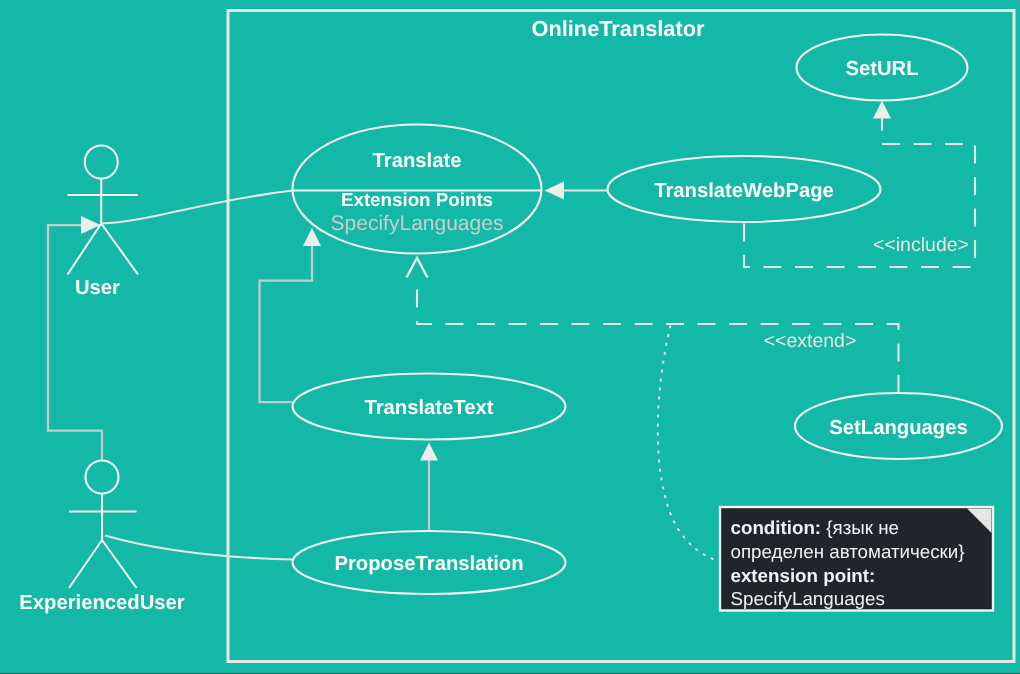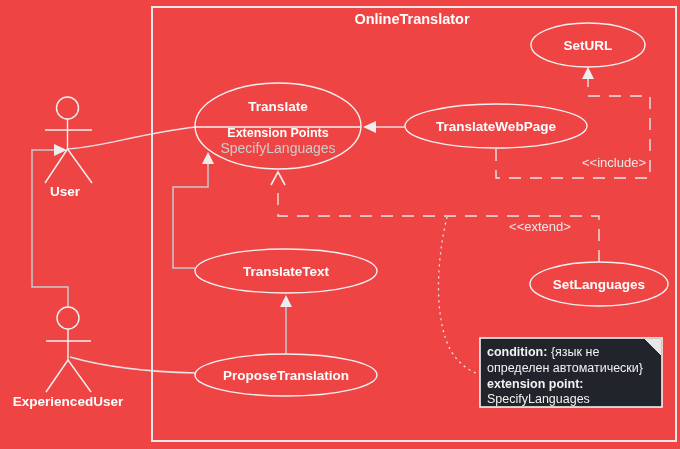--- a/index.html
+++ b/index.html
@@ -4,21 +4,21 @@
 <style>
   html, body {
     margin: 0;
     padding: 0;
     background: #21242b;
   }
   #canvas {
     position: relative;
     width: 680px;
     height: 449px;
-    background: #ef4444;
+    background: #14b8a6;
     overflow: hidden;
   }
   svg { display: block; }
   text {
     font-family: "Liberation Sans", sans-serif;
     fill: #ffffff;
   }
   .bold   { font-weight: bold; }
   .muted  { fill: #cccccc; }
   .stereo { fill: #e8e8e8; font-size: 13px; }

